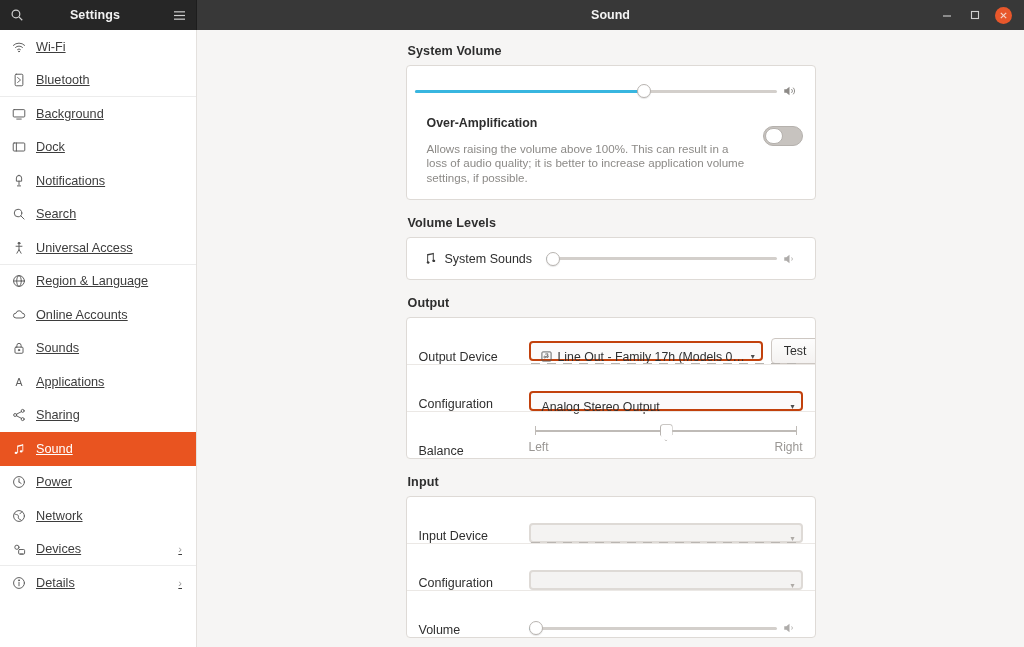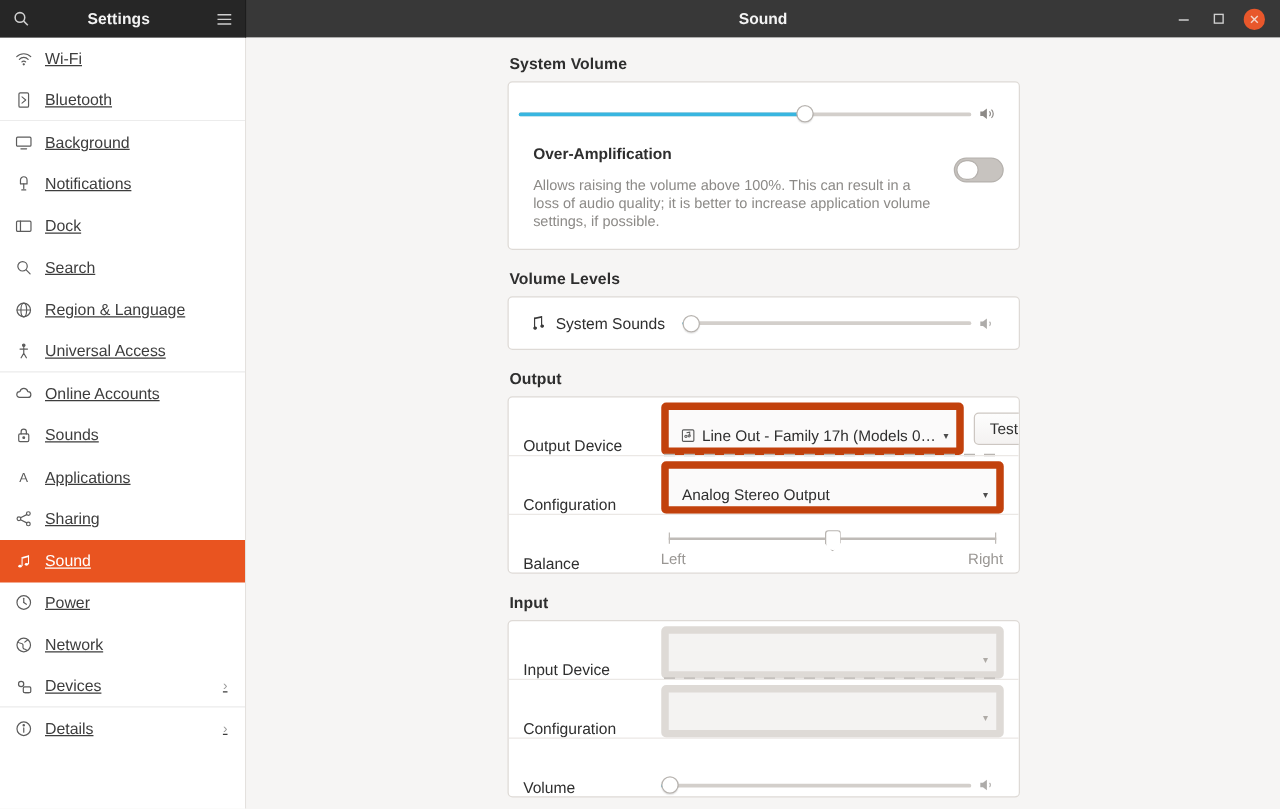--- a/index.html
+++ b/index.html
@@ -112,21 +112,21 @@
   .vl-ico{width:20px;flex:0 0 20px;color:#3a3a3a;display:flex;align-items:center;}
   .vl-name{font-size:12.5px;color:#2f2f2f;padding-left:4px;padding-right:14px;white-space:nowrap;}
 
   
   .row{display:flex;align-items:flex-end;min-height:46px;padding:0 12px 0 12px;position:relative;}
   .row + .row{border-top:1px solid #ebe8e5;}
   .row-lab{width:110px;flex:0 0 110px;font-size:12.5px;color:#2f2f2f;}
   .row-ctl{flex:1;display:flex;align-items:center;}
 
   .combo{
-    flex:1;height:42px;border:6px solid #c2410c;border-radius:4px;background:#fbfafa;
+    flex:1;height:20px;border:2px solid #c2410c;border-radius:4px;background:#fbfafa;
     display:flex;align-items:center;padding:11px 6px 0 8px;font-size:12.3px;color:#2f2f2f;
     box-sizing:border-box;
   }
   .combo .c-ico{width:16px;flex:0 0 16px;display:flex;align-items:center;justify-content:center;color:#5a5a5a;}
   .combo .c-txt{flex:1;white-space:nowrap;overflow:hidden;text-overflow:clip;padding-left:3px;}
   .combo .c-arrow{color:#4d4d4d;font-size:8px;padding-left:6px;}
   .combo.empty{background:#f4f3f2;border-color:#dedad6;}
   .combo.empty .c-arrow{color:#aeaaa6;}
 
   .btn{
@@ -230,63 +230,63 @@
             <svg width="14" height="14" viewBox="0 0 16 16" fill="none" stroke="currentColor" stroke-width="1.1" stroke-linecap="round" stroke-linejoin="round">
               <rect x="1.4" y="3" width="13.2" height="8.4" rx="1"></rect>
               <path d="M5.4 13.8h5.2"></path>
             </svg>
           </span>
           <span class="s-lab">Background</span>
         </div>
         <div class="side-item">
           <span class="s-ico">
             <svg width="14" height="14" viewBox="0 0 16 16" fill="none" stroke="currentColor" stroke-width="1.1" stroke-linecap="round" stroke-linejoin="round">
+              <rect x="1.4" y="3.4" width="13.2" height="9.2" rx="1"></rect>
+              <line x1="5" y1="3.4" x2="5" y2="12.6"></line>
+            </svg>
+          </span>
+          <span class="s-lab">Dock</span>
+        </div>
+        <div class="side-item">
+          <span class="s-ico">
+            <svg width="14" height="14" viewBox="0 0 16 16" fill="none" stroke="currentColor" stroke-width="1.1" stroke-linecap="round" stroke-linejoin="round">
               <path d="M8 1.6a3 3 0 0 0-3 3v3.6h6V4.6a3 3 0 0 0-3-3z"></path>
               <line x1="8" y1="8.2" x2="8" y2="12.4"></line>
               <path d="M6.2 13.6h3.6"></path>
             </svg>
           </span>
           <span class="s-lab">Notifications</span>
         </div>
         <div class="side-item">
           <span class="s-ico">
             <svg width="14" height="14" viewBox="0 0 16 16" fill="none" stroke="currentColor" stroke-width="1.1" stroke-linecap="round" stroke-linejoin="round">
-              <rect x="1.4" y="3.4" width="13.2" height="9.2" rx="1"></rect>
-              <line x1="5" y1="3.4" x2="5" y2="12.6"></line>
-            </svg>
-          </span>
-          <span class="s-lab">Dock</span>
-        </div>
-        <div class="side-item">
-          <span class="s-ico">
-            <svg width="14" height="14" viewBox="0 0 16 16" fill="none" stroke="currentColor" stroke-width="1.1" stroke-linecap="round" stroke-linejoin="round">
               <circle cx="6.9" cy="6.9" r="4.3"></circle>
               <line x1="10.2" y1="10.2" x2="13.8" y2="13.8"></line>
             </svg>
           </span>
           <span class="s-lab">Search</span>
+        </div>
+        <div class="side-item sep">
+          <span class="s-ico">
+            <svg width="14" height="14" viewBox="0 0 16 16" fill="none" stroke="currentColor" stroke-width="1.1" stroke-linecap="round" stroke-linejoin="round">
+              <circle cx="8" cy="2.6" r="1.1" fill="currentColor"></circle>
+              <path d="M8 4.6v5.2M4.6 6h6.8M5.6 14 8 9.8 10.4 14"></path>
+            </svg>
+          </span>
+          <span class="s-lab">Universal Access</span>
         </div>
         <div class="side-item">
           <span class="s-ico">
             <svg width="14" height="14" viewBox="0 0 16 16" fill="none" stroke="currentColor" stroke-width="1.1" stroke-linecap="round" stroke-linejoin="round">
               <circle cx="8" cy="8" r="6.2"></circle>
               <ellipse cx="8" cy="8" rx="2.6" ry="6.2"></ellipse>
               <line x1="1.9" y1="8" x2="14.1" y2="8"></line>
             </svg>
           </span>
           <span class="s-lab">Region &amp; Language</span>
-        </div>
-        <div class="side-item sep">
-          <span class="s-ico">
-            <svg width="14" height="14" viewBox="0 0 16 16" fill="none" stroke="currentColor" stroke-width="1.1" stroke-linecap="round" stroke-linejoin="round">
-              <circle cx="8" cy="2.6" r="1.1" fill="currentColor"></circle>
-              <path d="M8 4.6v5.2M4.6 6h6.8M5.6 14 8 9.8 10.4 14"></path>
-            </svg>
-          </span>
-          <span class="s-lab">Universal Access</span>
         </div>
         <div class="side-item">
           <span class="s-ico">
             <svg width="14" height="14" viewBox="0 0 16 16" fill="none" stroke="currentColor" stroke-width="1.1" stroke-linecap="round" stroke-linejoin="round">
               <path d="M4.2 11.4a2.7 2.7 0 0 1 .3-5.4A3.7 3.7 0 0 1 11.7 6a2.7 2.7 0 0 1 .2 5.4z"></path>
             </svg>
           </span>
           <span class="s-lab">Online Accounts</span>
         </div>
         <div class="side-item">

